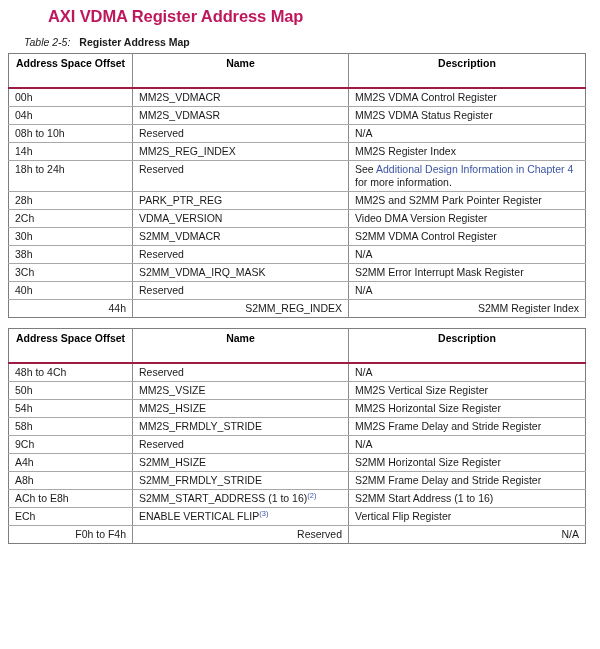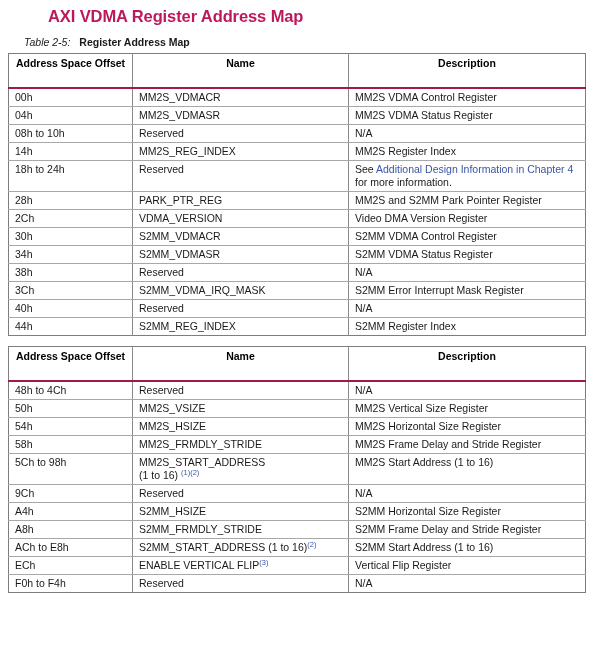--- a/index.html
+++ b/index.html
@@ -75,20 +75,21 @@
     color: #1a1a1a;
     height: 15px;
     box-sizing: border-box;
   }
   .reg-table th:last-child,
   .reg-table td:last-child {
     border-right: none;
   }
   .reg-table tr:last-child td {
     border-bottom: none;
+    text-align: right;
   }
 
   .reg-table thead th {
     font-weight: bold;
     font-size: 10.5px;
     border-bottom: 2.5px solid #9e1b42;
     padding-top: 3px;
     padding-bottom: 17px;
     background: #ffffff;
     color: #000000;
@@ -173,25 +174,20 @@
         <td>2Ch</td>
         <td>VDMA_VERSION</td>
         <td>Video DMA Version Register</td>
       </tr>
       <tr>
         <td>30h</td>
         <td>S2MM_VDMACR</td>
         <td>S2MM VDMA Control Register</td>
       </tr>
       <tr>
-        <td>34h</td>
-        <td>S2MM_VDMASR</td>
-        <td>S2MM VDMA Status Register</td>
-      </tr>
-      <tr>
         <td>38h</td>
         <td>Reserved</td>
         <td>N/A</td>
       </tr>
       <tr>
         <td>3Ch</td>
         <td>S2MM_VDMA_IRQ_MASK</td>
         <td>S2MM Error Interrupt Mask Register</td>
       </tr>
       <tr>
@@ -236,25 +232,20 @@
       <tr>
         <td>54h</td>
         <td>MM2S_HSIZE</td>
         <td>MM2S Horizontal Size Register</td>
       </tr>
       <tr>
         <td>58h</td>
         <td>MM2S_FRMDLY_STRIDE</td>
         <td>MM2S Frame Delay and Stride Register</td>
       </tr>
-      <tr class="tall">
-        <td>5Ch to 98h</td>
-        <td class="nm"><span>MM2S_START_ADDRESS</span><br><span>(1 to 16) </span><sup class="fn">(1)(2)</sup></td>
-        <td>MM2S Start Address (1 to 16)</td>
-      </tr>
       <tr>
         <td>9Ch</td>
         <td>Reserved</td>
         <td>N/A</td>
       </tr>
       <tr>
         <td>A4h</td>
         <td>S2MM_HSIZE</td>
         <td>S2MM Horizontal Size Register</td>
       </tr>

